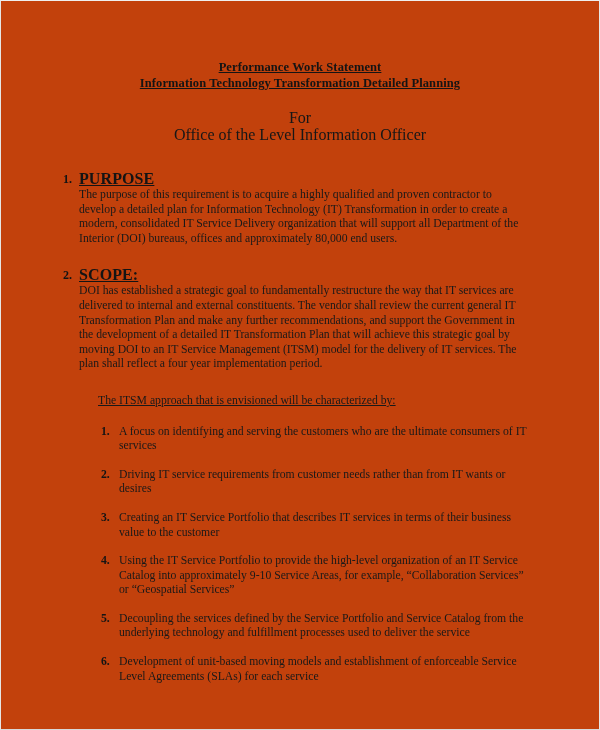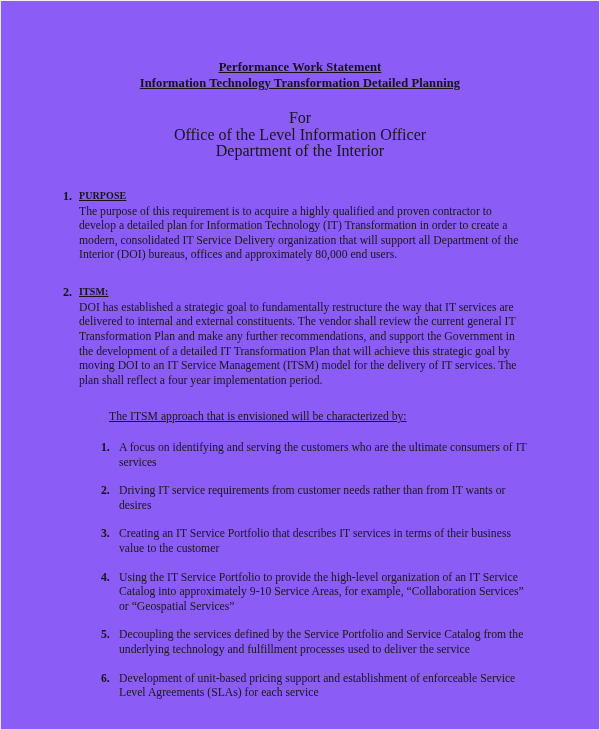--- a/index.html
+++ b/index.html
@@ -12,21 +12,21 @@
     width: 600px;
     height: 730px;
     overflow: hidden;
     font-family: "Liberation Serif", "DejaVu Serif", serif;
   }
   .page {
     position: relative;
     box-sizing: border-box;
     width: 600px;
     height: 730px;
-    background: #8b5cf6;
+    background: #c2410c;
     border-left: 1px solid #e6e6e6;
     border-right: 1px solid #e6e6e6;
     border-top: 1px solid #efefef;
     border-bottom: 1px solid #d8d8d8;
     padding: 0;
   }
   .sheet {
     position: absolute;
     left: 0;
     top: 0;
@@ -77,21 +77,21 @@
     left: 0;
     top: 0;
     width: 16px;
     font-size: 12px;
     font-weight: bold;
     color: #141414;
     line-height: 16px;
   }
   .sec-head {
     margin-left: 16px;
-    font-size: 10px;
+    font-size: 16px;
     font-weight: bold;
     text-decoration: underline;
     color: #141414;
     line-height: 16px;
     letter-spacing: 0.1px;
   }
   .sec-body {
     margin-left: 16px;
     margin-top: 1px;
     font-size: 11.7px;
@@ -104,21 +104,21 @@
   .itsm-intro {
     margin-left: 97px;
     margin-right: 80px;
     margin-top: 22px;
     font-size: 11.7px;
     color: #191919;
     line-height: 14.6px;
     text-decoration: underline;
     display: inline-block;
   }
-  .itsm-intro-wrap { display: block; padding-left: 11px; }
+  .itsm-intro-wrap { display: block; }
 
   .sub-list {
     margin: 0;
     padding: 0;
     list-style: none;
   }
   .sub-item {
     position: relative;
     margin-left: 100px;
     margin-right: 72px;
@@ -146,33 +146,32 @@
 
 <div class="page">
   <div class="sheet">
 
     <div class="title-block">
       <div class="doc-title">Performance Work Statement</div>
       <div class="doc-subtitle">Information Technology Transformation Detailed Planning</div>
       <div class="for-block">
         <span class="for-line">For</span>
         <span class="for-line">Office of the Level Information Officer</span>
-        <span class="for-line">Department of the Interior</span>
       </div>
     </div>
 
     <div class="section purpose">
       <span class="sec-num">1.</span>
       <div class="sec-head">PURPOSE</div>
       <div class="sec-body">The purpose of this requirement is to acquire a highly qualified and proven contractor to develop a detailed plan for Information Technology (IT) Transformation in order to create a modern, consolidated IT Service Delivery organization that will support all Department of the Interior (DOI) bureaus, offices and approximately 80,000 end users.</div>
     </div>
 
     <div class="section scope">
       <span class="sec-num">2.</span>
-      <div class="sec-head">ITSM:</div>
+      <div class="sec-head">SCOPE:</div>
       <div class="sec-body">DOI has established a strategic goal to fundamentally restructure the way that IT services are delivered to internal and external constituents.  The vendor shall review the current general IT Transformation Plan and make any further recommendations, and support the Government in the development of a detailed IT Transformation Plan that will achieve this strategic goal by moving DOI to an IT Service Management (ITSM) model for the delivery of IT services. The plan shall reflect a four year implementation period.</div>
     </div>
 
     <div class="itsm-intro-wrap">
       <span class="itsm-intro">The ITSM approach that is envisioned will be characterized by:</span>
     </div>
 
     <ol class="sub-list">
       <li class="sub-item">
         <span class="sub-num">1.</span>
@@ -189,18 +188,18 @@
       <li class="sub-item">
         <span class="sub-num">4.</span>
         <span class="sub-text">Using the IT Service Portfolio to provide the high-level organization of an IT Service Catalog into approximately 9-10 Service Areas, for example, “Collaboration Services” or “Geospatial Services”</span>
       </li>
       <li class="sub-item">
         <span class="sub-num">5.</span>
         <span class="sub-text">Decoupling the services defined by the Service Portfolio and Service Catalog from the underlying technology and fulfillment processes used to deliver the service</span>
       </li>
       <li class="sub-item">
         <span class="sub-num">6.</span>
-        <span class="sub-text">Development of unit-based pricing support and establishment of enforceable Service Level Agreements (SLAs) for each service</span>
+        <span class="sub-text">Development of unit-based moving models and establishment of enforceable Service Level Agreements (SLAs) for each service</span>
       </li>
     </ol>
 
   </div>
 </div>
 
 </body></html>

